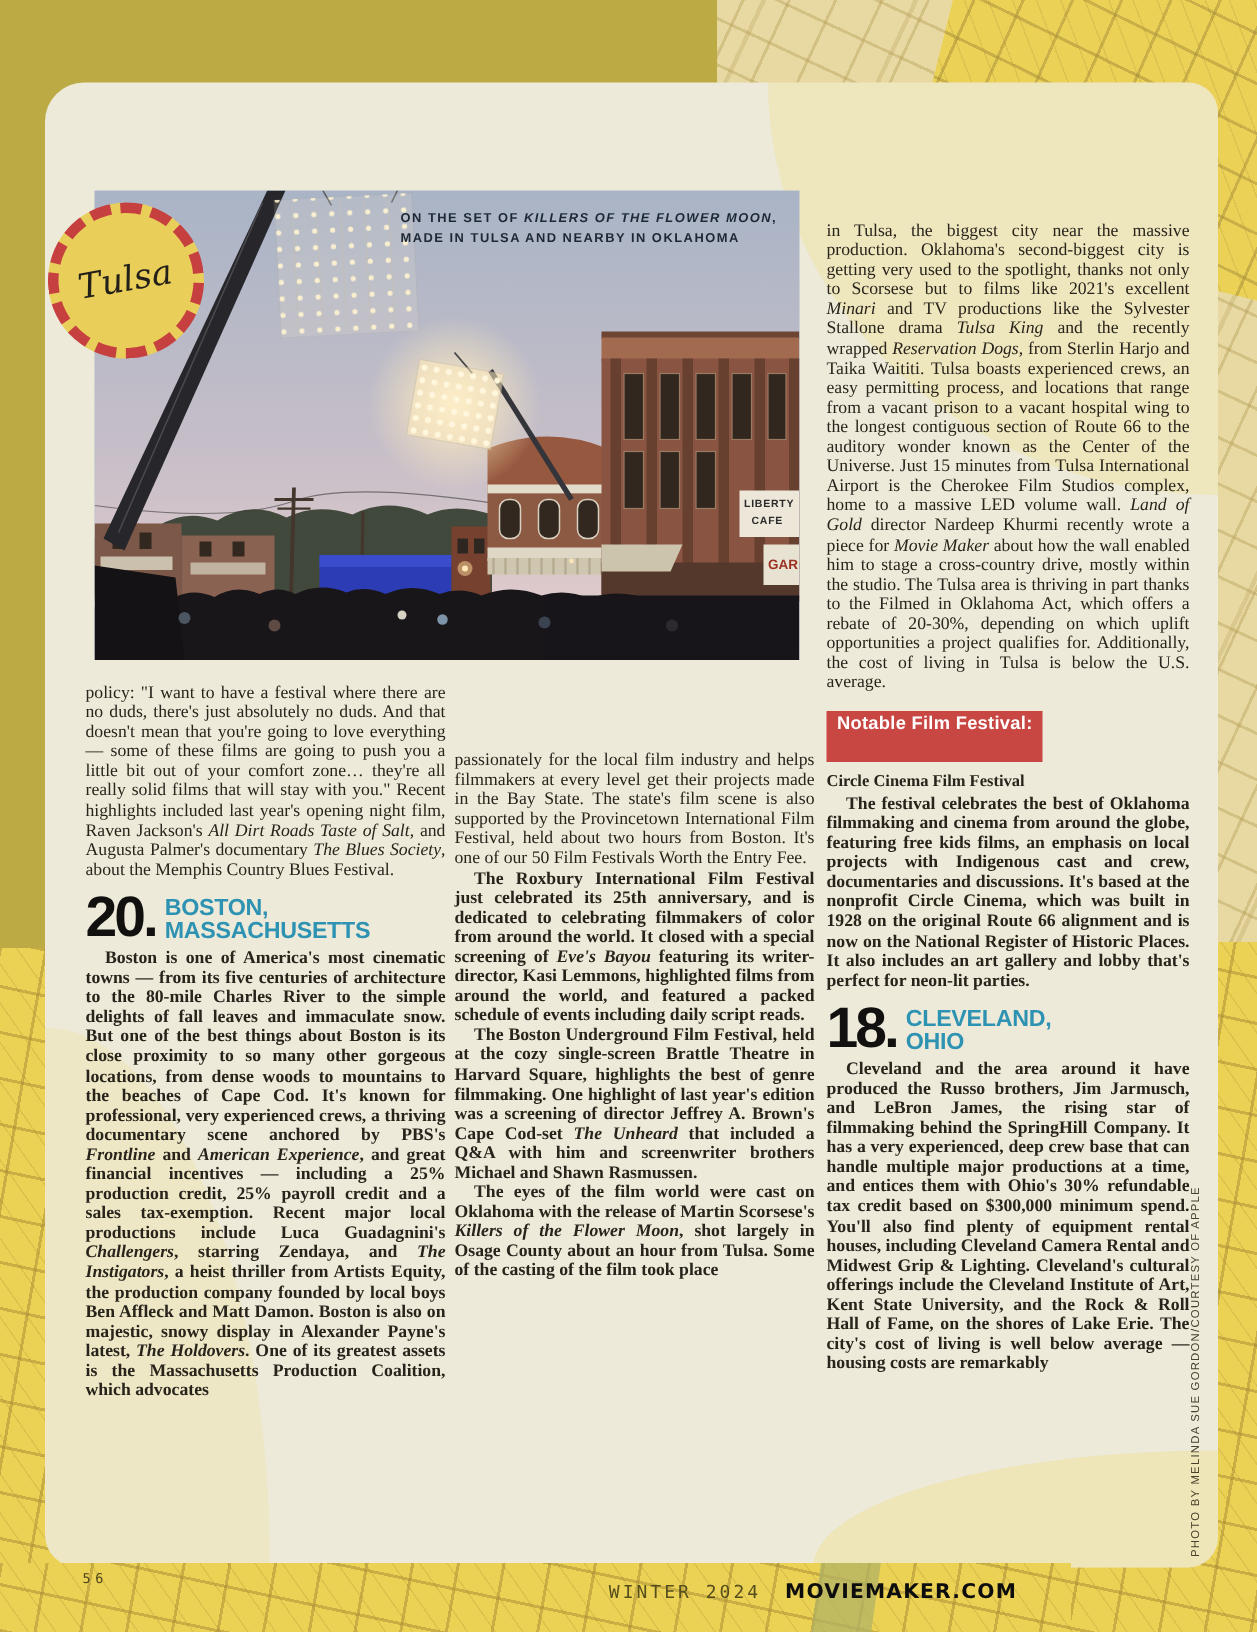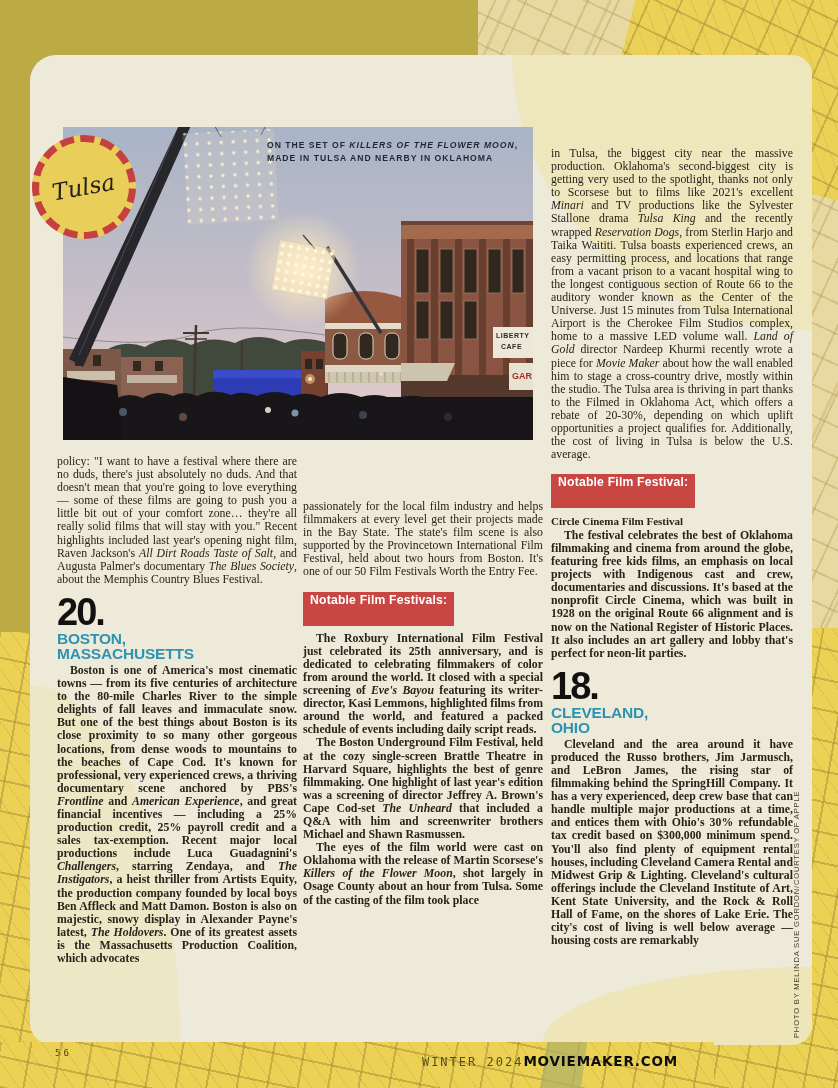--- a/index.html
+++ b/index.html
@@ -50,40 +50,40 @@
        text-align:justify;z-index:2;hyphens:auto;}
   .col1{left:27px;top:400px;}
   .col2{left:273px;top:409px;margin-top:36px;}
   .col3{left:521px;top:92px;width:242px;}
   .col p{margin:0;}
   .col p.indent{text-indent:13px;font-weight:bold;}
   .badge{display:inline-block;background:#c84743;color:#fff;
          font-family:"Liberation Sans",sans-serif;font-weight:bold;font-size:12.2px;
          padding:2px 7px 19px;margin:13px 0 6px;letter-spacing:.2px;}
   .fest-title{font-weight:bold;font-size:11px;line-height:14.5px;margin:0 0 4px;text-align:left;}
-  .sec-heading{display:flex;align-items:flex-start;margin:10px 0 3px;text-align:left;flex-direction:column;}
+  .sec-heading{display:flex;align-items:flex-start;margin:10px 0 3px;text-align:left;}
   .sec-num{font-family:"Liberation Sans",sans-serif;font-weight:bold;font-size:38px;
            line-height:33px;letter-spacing:-2px;color:#121110;margin-right:6px;}
   .sec-city{font-family:"Liberation Sans",sans-serif;font-weight:bold;font-size:15.5px;
             line-height:15px;color:#2e93b2;padding-top:2px;letter-spacing:-.2px;}
   .sec-city span{display:block;}
 
   
   .credit{position:absolute;left:762px;top:728px;height:255px;width:16px;z-index:2;
           writing-mode:vertical-rl;transform:rotate(180deg);
           font-family:"Liberation Sans",sans-serif;font-size:7.6px;letter-spacing:.8px;
           color:#46402c;white-space:nowrap;}
 
   
   .footer-band{position:absolute;left:0;top:1042px;width:714px;height:46px;z-index:5;}
   .footer-green{position:absolute;left:544px;top:0;width:40px;height:46px;
                 background:#b2b264;opacity:.75;transform:skewX(-8deg);}
   .page-num{position:absolute;left:55px;top:6px;font-family:"DejaVu Sans Mono",monospace;
             font-size:9px;letter-spacing:3px;color:#4c451a;}
-  .footer-right{position:absolute;right:36px;top:11px;display:flex;align-items:baseline;}
+  .footer-right{position:absolute;right:36px;top:11px;display:flex;gap:16px;align-items:baseline;}
   .issue{font-family:"DejaVu Sans Mono",monospace;font-size:12px;letter-spacing:2px;color:#564e1d;}
   .site{font-family:"DejaVu Sans",sans-serif;font-weight:bold;font-size:13.5px;
         letter-spacing:.8px;color:#0d0d0d;}
 </style>
 </head>
 <body>
 
 <div class="canvas">
 
   <div class="bg-base map-pale"></div>
@@ -253,21 +253,20 @@
         <span class="sec-city">
             <span>BOSTON,</span>
             <span>MASSACHUSETTS</span>
           </span>
       </div>
       <p class="indent"><span>Boston is one of America's most cinematic towns — from its five centuries of architecture to the 80-mile Charles River to the simple delights of fall leaves and immaculate snow. But one of the best things about Boston is its close proximity to so many other gorgeous locations, from dense woods to mountains to the beaches of Cape Cod. It's known for professional, very experienced crews, a thriving documentary scene anchored by PBS's </span><span class="it">Frontline</span><span> and </span><span class="it">American Experience</span><span>, and great financial incentives — including a 25% production credit, 25% payroll credit and a sales tax-exemption. Recent major local productions include Luca Guadagnini's </span><span class="it">Challengers</span><span>, starring Zendaya, and </span><span class="it">The Instigators</span><span>, a heist thriller from Artists Equity, the production company founded by local boys Ben Affleck and Matt Damon. Boston is also on majestic, snowy display in Alexander Payne's latest, </span><span class="it">The Holdovers</span><span>. One of its greatest assets is the Massachusetts Production Coalition, which advocates</span></p>
     </div>
 
     <div class="col col2">
       <p><span>passionately for the local film industry and helps filmmakers at every level get their projects made in the Bay State. The state's film scene is also supported by the Provincetown International Film Festival, held about two hours from Boston. It's one of our 50 Film Festivals Worth the Entry Fee.</span></p>
-      <div><span class="badge">Notable Film Festivals:</span></div>
       <p class="indent"><span>The Roxbury International Film Festival just celebrated its 25th anniversary, and is dedicated to celebrating filmmakers of color from around the world. It closed with a special screening of </span><span class="it">Eve's Bayou</span><span> featuring its writer-director, Kasi Lemmons, highlighted films from around the world, and featured a packed schedule of events including daily script reads.</span></p>
       <p class="indent"><span>The Boston Underground Film Festival, held at the cozy single-screen Brattle Theatre in Harvard Square, highlights the best of genre filmmaking. One highlight of last year's edition was a screening of director Jeffrey A. Brown's Cape Cod-set </span><span class="it">The Unheard</span><span> that included a Q&amp;A with him and screenwriter brothers Michael and Shawn Rasmussen.</span></p>
       <p class="indent"><span>The eyes of the film world were cast on Oklahoma with the release of Martin Scorsese's </span><span class="it">Killers of the Flower Moon</span><span>, shot largely in Osage County about an hour from Tulsa. Some of the casting of the film took place</span></p>
     </div>
 
     <div class="col col3">
       <p><span>in Tulsa, the biggest city near the massive production. Oklahoma's second-biggest city is getting very used to the spotlight, thanks not only to Scorsese but to films like 2021's excellent </span><span class="it">Minari</span><span> and TV productions like the Sylvester Stallone drama </span><span class="it">Tulsa King</span><span> and the recently wrapped </span><span class="it">Reservation Dogs</span><span>, from Sterlin Harjo and Taika Waititi. Tulsa boasts experienced crews, an easy permitting process, and locations that range from a vacant prison to a vacant hospital wing to the longest contiguous section of Route 66 to the auditory wonder known as the Center of the Universe. Just 15 minutes from Tulsa International Airport is the Cherokee Film Studios complex, home to a massive LED volume wall. </span><span class="it">Land of Gold</span><span> director Nardeep Khurmi recently wrote a piece for </span><span class="it">Movie Maker</span><span> about how the wall enabled him to stage a cross-country drive, mostly within the studio. The Tulsa area is thriving in part thanks to the Filmed in Oklahoma Act, which offers a rebate of 20-30%, depending on which uplift opportunities a project qualifies for. Additionally, the cost of living in Tulsa is below the U.S. average.</span></p>
       <div><span class="badge">Notable Film Festival:</span></div>
       <p class="fest-title">Circle Cinema Film Festival</p>
       <p class="indent"><span>The festival celebrates the best of Oklahoma filmmaking and cinema from around the globe, featuring free kids films, an emphasis on local projects with Indigenous cast and crew, documentaries and discussions. It's based at the nonprofit Circle Cinema, which was built in 1928 on the original Route 66 alignment and is now on the National Register of Historic Places. It also includes an art gallery and lobby that's perfect for neon-lit parties.</span></p>

